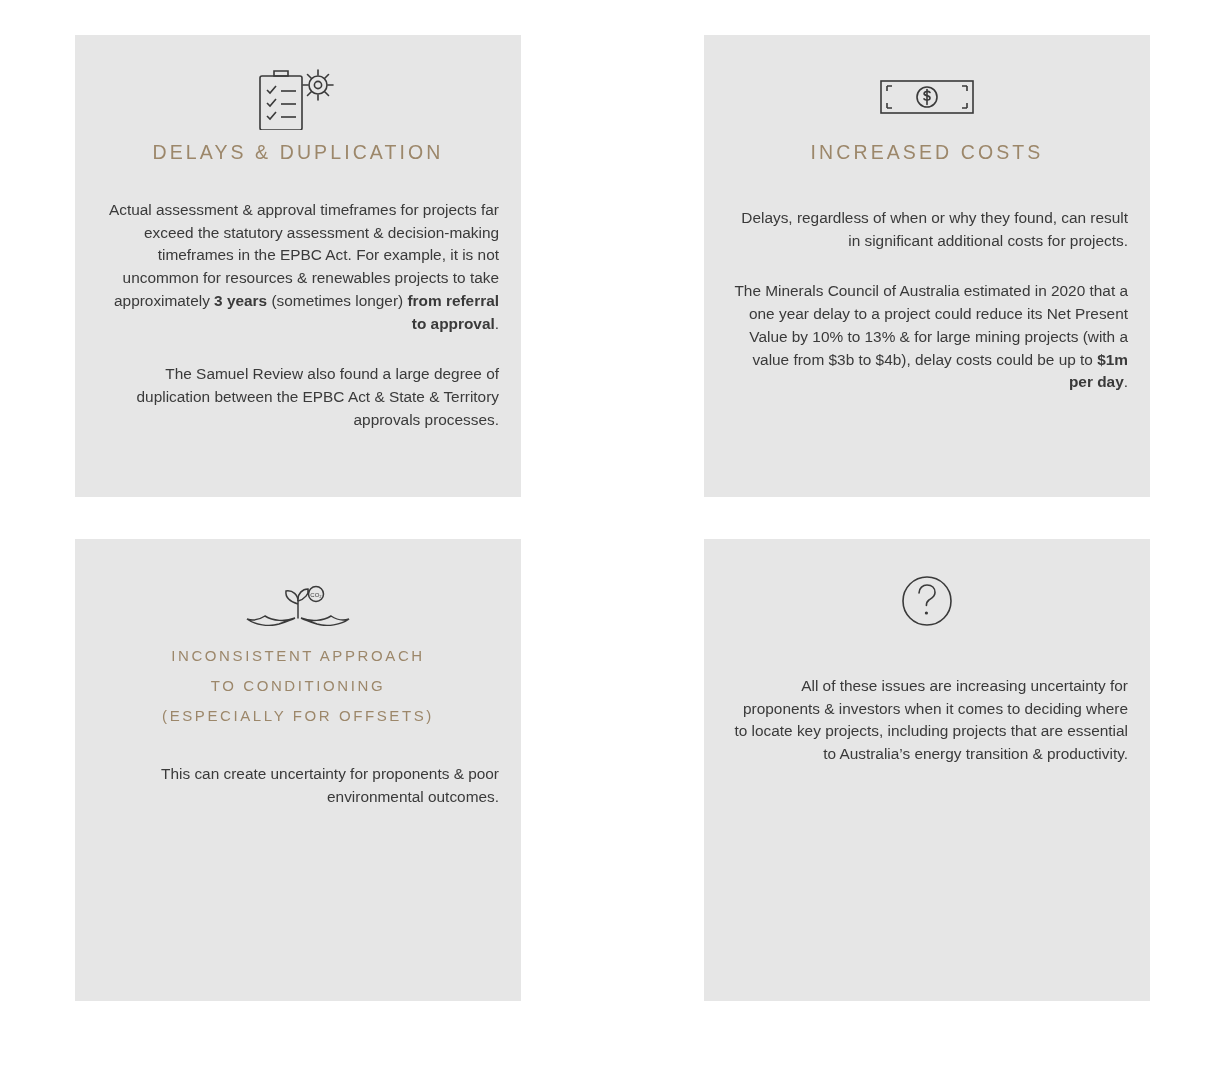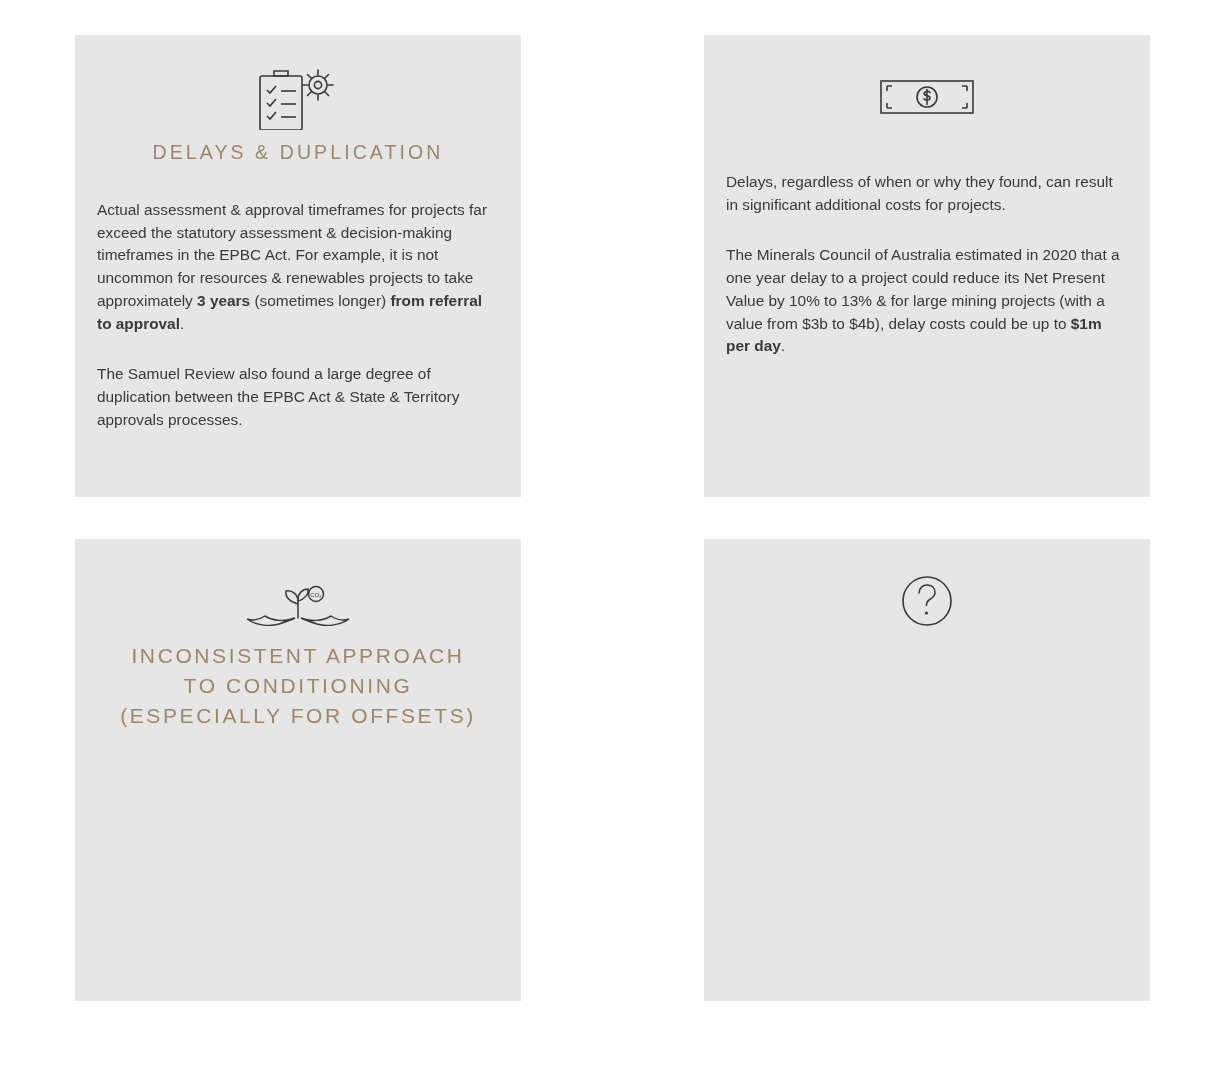--- a/index.html
+++ b/index.html
@@ -49,28 +49,28 @@
     font-size: 19.5px;
     letter-spacing: 3.1px;
     text-align: center;
     line-height: 30px;
     margin-top: 2px;
     margin-bottom: 4px;
     font-weight: 400;
     white-space: pre-line;
   }
   .card-title.small {
-    font-size: 21px;
+    font-size: 15px;
     letter-spacing: 2.6px;
     text-align: center;
   }
   .body {
     font-size: 15.4px;
     line-height: 22.7px;
-    text-align: left;
+    text-align: right;
     color: #3a3a3a;
     max-width: 404px;
   }
   .body p {
     margin: 0;
   }
   .body p + p {
     margin-top: 28px;
   }
   .body b {
@@ -122,20 +122,21 @@
         <rect x="4" y="6" width="92" height="32"></rect>
         <circle cx="50" cy="22" r="10"></circle>
         <path d="M53 17.5 c-1-1.4-5.5-1.8-5.9 1 c-.4 2.6 5.9 1.6 5.9 4.4 c0 2.6-4.6 2.6-6 1" stroke-linecap="round"></path>
         <line x1="50" y1="14.5" x2="50" y2="29.5" stroke-linecap="round"></line>
         <path d="M10 11 h5 M10 11 v5"></path>
         <path d="M90 11 h-5 M90 11 v5"></path>
         <path d="M10 33 h5 M10 33 v-5"></path>
         <path d="M90 33 h-5 M90 33 v-5"></path>
       </svg>
     </div>
+    <div class="card-title">INCREASED COSTS</div>
     <div class="body pad-top-3">
         <p><span>Delays, regardless of when or why they found, can result in significant additional costs for projects.</span></p>
         <p><span>The Minerals Council of Australia estimated in 2020 that a one year delay to a project could reduce its Net Present Value by 10% to 13% &amp; for large mining projects (with a value from $3b to $4b), delay costs could be up to </span><b>$1m per day</b><span>.</span></p>
       </div>
   </div>
 
   <div class="card r2">
     <div class="icon-wrap">
       <svg width="122" height="50" viewBox="0 0 122 50" fill="none" stroke="#3a3a3a" stroke-width="1.5">
         <path d="M61 42 v-18" stroke-linecap="round"></path>
@@ -144,26 +145,30 @@
         <circle cx="79" cy="18" r="7.5"></circle>
         <text x="79" y="21" font-size="6" fill="#3a3a3a" stroke="none" text-anchor="middle" font-family="Liberation Sans, sans-serif">CO₂</text>
         <path d="M58 42 c-10 4 -22 3 -30 -2 c-6 4 -12 5 -18 3 c8 6 22 8 32 5 c6 -2 12 -4 16 -6 z" fill="none"></path>
         <path d="M64 42 c10 4 22 3 30 -2 c6 4 12 5 18 3 c-8 6 -22 8 -32 5 c-6 -2 -12 -4 -16 -6 z" fill="none"></path>
       </svg>
     </div>
     <div class="card-title small">INCONSISTENT APPROACH
 TO CONDITIONING
 (ESPECIALLY FOR OFFSETS)</div>
     <div class="body pad-top-2">
+        <p><span>This can create uncertainty for proponents &amp; poor environmental outcomes.</span></p>
       </div>
   </div>
 
   <div class="card r2">
     <div class="icon-wrap">
       <svg width="64" height="64" viewBox="0 0 64 64" fill="none" stroke="#3a3a3a" stroke-width="1.6">
         <circle cx="32" cy="32" r="24"></circle>
         <path d="M24 24 c0 -5 4 -8 8 -8 c5 0 8 3 8 7.5 c0 4 -3 5.5 -6 7.5 c-2 1.4 -2.6 3 -2.6 5.5" stroke-linecap="round"></path>
         <circle cx="31.4" cy="44" r="1.6" fill="#3a3a3a" stroke="none"></circle>
       </svg>
     </div>
+    <div class="body pad-top-3">
+        <p><span>All of these issues are increasing uncertainty for proponents &amp; investors when it comes to deciding where to locate key projects, including projects that are essential to Australia’s energy transition &amp; productivity.</span></p>
+      </div>
   </div>
 
 </div>
 
 </body></html>

